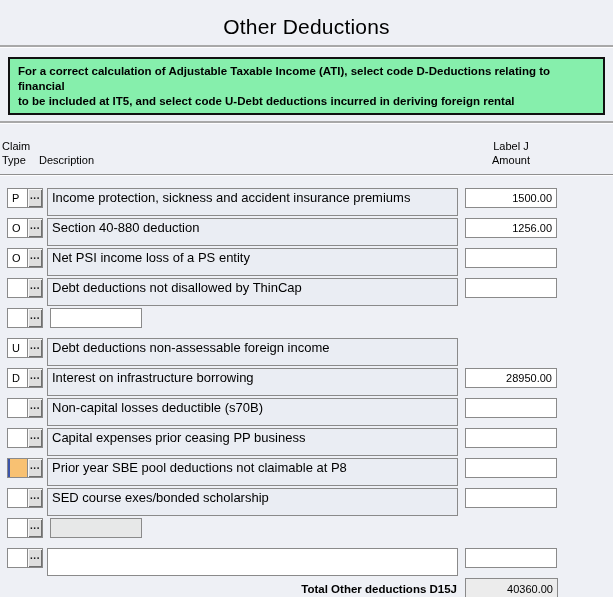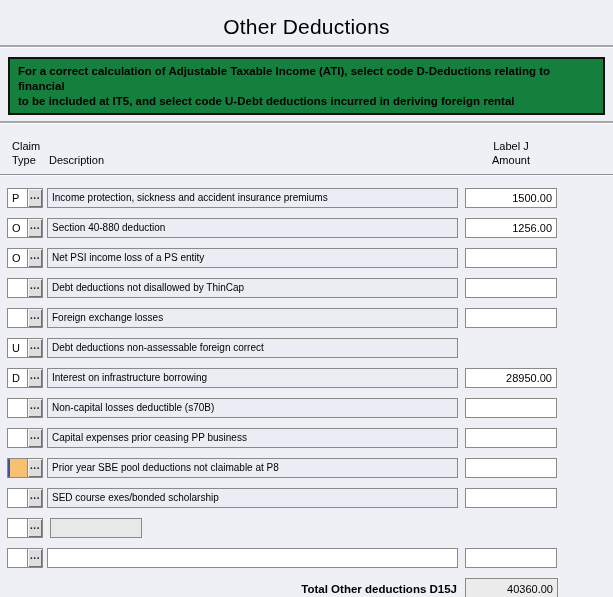--- a/index.html
+++ b/index.html
@@ -25,31 +25,31 @@
   }
   .rule-title { margin-top: 6px; }
   .rule-notice { margin-top: 6px; }
   .rule-header {
     height: 1px;
     background: #8f8f8f;
     margin-top: 7px;
   }
   .notice {
     margin: 10px 8px 0 8px;
-    background: #15803d;
+    background: #86efac;
     border: 2px solid #111;
     padding: 5px 8px 4px 8px;
     font-size: 11.5px;
     font-weight: bold;
     line-height: 15px;
   }
   .col-header {
     display: flex;
     align-items: flex-end;
-    padding-left: 12px;
+    padding-left: 2px;
     margin-top: 16px;
     font-size: 11px;
     line-height: 14px;
   }
   .col-claim { width: 37px; }
   .col-desc { flex: 1; }
   .col-amount { width: 92px; margin-right: 56px; text-align: center; }
   .rows { margin-top: 13px; }
   .deduction-row {
     display: flex;
@@ -91,25 +91,25 @@
   .ellipsis-icon {
     font-size: 10px;
     font-weight: bold;
     line-height: 4px;
     padding-bottom: 5px;
     color: #1a1a1a;
     letter-spacing: 0.5px;
   }
   .desc-field {
     width: 411px;
-    height: 20px;
+    height: 28px;
     margin-left: 4px;
     border: 1px solid #8a8a8a;
     background: #eaedf3;
-    font-size: 10px;
+    font-size: 13px;
     line-height: 18px;
     padding-left: 4px;
     overflow: hidden;
     white-space: nowrap;
   }
   .desc-field.editable { background: #ffffff; }
   .amount-field {
     width: 92px;
     height: 20px;
     margin-left: 7px;
@@ -216,32 +216,31 @@
     <div class="amount-field"></div>
   </div>
 
   <div class="deduction-row">
     <div class="claim-control">
       <div class="claim-input"></div>
       <div class="claim-btn">
         <span class="ellipsis-icon">...</span>
       </div>
     </div>
-    <div class="desc-field">Foreign exchange losses</div>
     <div class="amount-field"></div>
   </div>
 
   <div class="deduction-row">
     <div class="claim-control">
       <div class="claim-input">U</div>
       <div class="claim-btn">
         <span class="ellipsis-icon">...</span>
       </div>
     </div>
-    <div class="desc-field">Debt deductions non-assessable foreign correct</div>
+    <div class="desc-field">Debt deductions non-assessable foreign income</div>
   </div>
 
   <div class="deduction-row">
     <div class="claim-control">
       <div class="claim-input">D</div>
       <div class="claim-btn">
         <span class="ellipsis-icon">...</span>
       </div>
     </div>
     <div class="desc-field">Interest on infrastructure borrowing</div>

